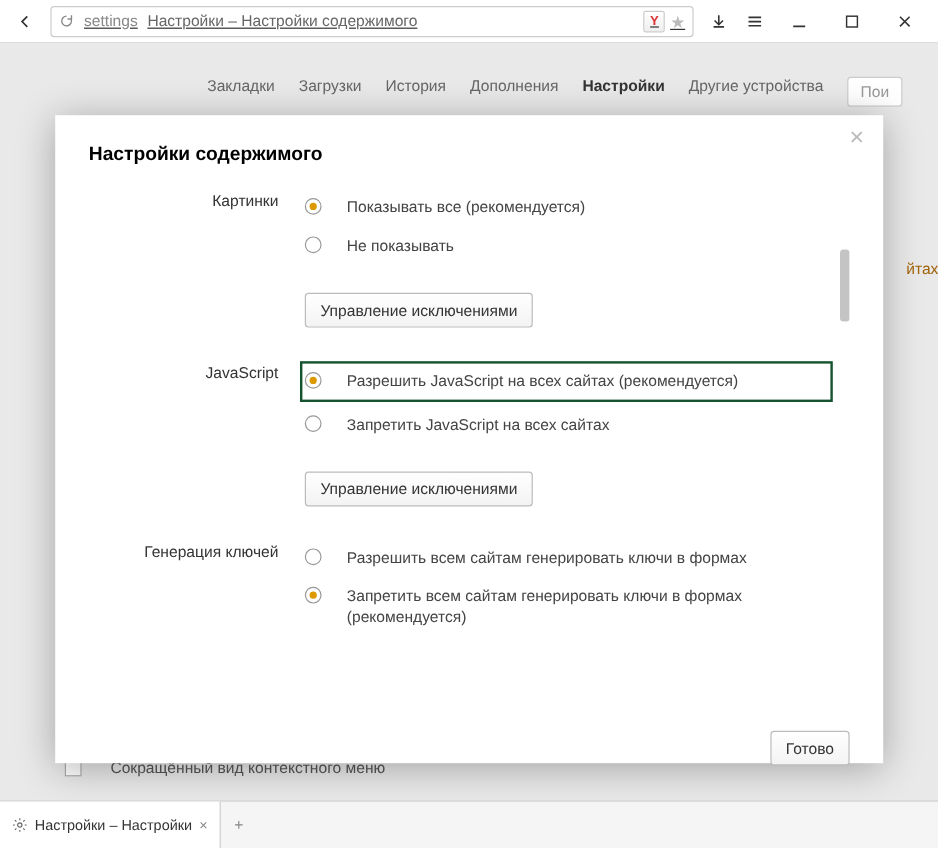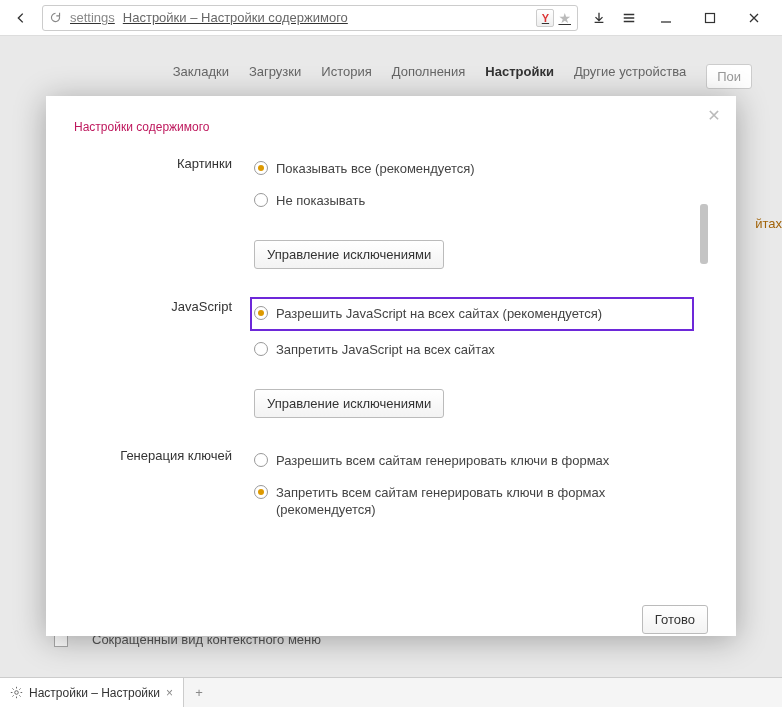--- a/index.html
+++ b/index.html
@@ -71,21 +71,21 @@
     position:absolute; bottom:56px; left:48px; right:20px;
     color:#555;
   }
   .bg-lower .row { display:flex; align-items:center; gap:24px; margin:4px 6px;}
   .bg-lower h4 { font-weight:normal; color:#333; margin-bottom:6px;}
   .chk { width:14px;height:14px;border:1px solid #aaa;background:#fff;display:inline-block;vertical-align:middle;}
   .chk.checked::after{content:"✓";color:#d90;font-size:11px;display:block;line-height:12px;text-align:center;}
   
   .tabstrip {
     position:absolute; bottom:0; left:0; right:0;
-    height:30px;
+    height:40px;
     background:#f5f5f5;
     border-top:1px solid #ccc;
     display:flex; align-items:center;
   }
   .tab {
     display:flex; align-items:center; gap:6px;
     height:100%; padding:0 10px;
     background:#fff;
     border-right:1px solid #ccc;
     font-size:12px;
@@ -113,21 +113,21 @@
     font-size:13px;
     color:#333;
   }
   .dialog-close {
     position:absolute; top:10px; right:12px;
     width:20px;height:20px; color:#bbb; font-size:16px;
     cursor:pointer; text-align:center; line-height:20px;
     border-radius:50%;
   }
   .dialog h2 {
-    font-size:12px; font-weight:normal; color:#be185d;
+    font-size:16px; font-weight:bold; color:#000000;
     margin-bottom: 20px;
   }
   .dialog-body {
     position:relative;
     height: 420px;
     overflow-y:auto;
     padding-right: 14px;
   }
   
   .fake-scroll {
@@ -145,21 +145,21 @@
     width: 180px;
     text-align:right;
     padding-right: 22px;
     color:#333;
     padding-top:2px;
   }
   .section-content {
     flex:1;
   }
   .radio-row {
-    display:flex; align-items:flex-start; gap:8px;
+    display:flex; align-items:flex-start; gap:21px;
     margin: 6px 0 14px 0;
   }
   .radio {
     width:14px;height:14px;border:1px solid #999;border-radius:50%;
     display:inline-flex;align-items:center;justify-content:center;
     flex-shrink:0; margin-top:1px;
     cursor:pointer;
   }
   .radio.sel::after{content:"";width:6px;height:6px;background:#d90;border-radius:50%;}
   .radio-label { color:#444; line-height:1.35; }
@@ -168,21 +168,21 @@
     padding: 6px 12px;
     border:1px solid #bbb;
     background: linear-gradient(#fff,#f3f3f3);
     border-radius:3px;
     font-size:13px;
     color:#333;
     cursor:pointer;
     margin-top:17px;
   }
   .highlight-box {
-    border: 2px solid #6d28d9;
+    border: 2px solid #14532d;
     padding: 4px 6px 4px 2px;
     margin: 0 0 10px -4px;
   }
   .highlight-box .radio-row { margin:2px 0; }
   .dialog-footer {
     display:flex; justify-content:flex-end;
     padding-top:14px;
   }
   .peek-text {
     position:absolute;

